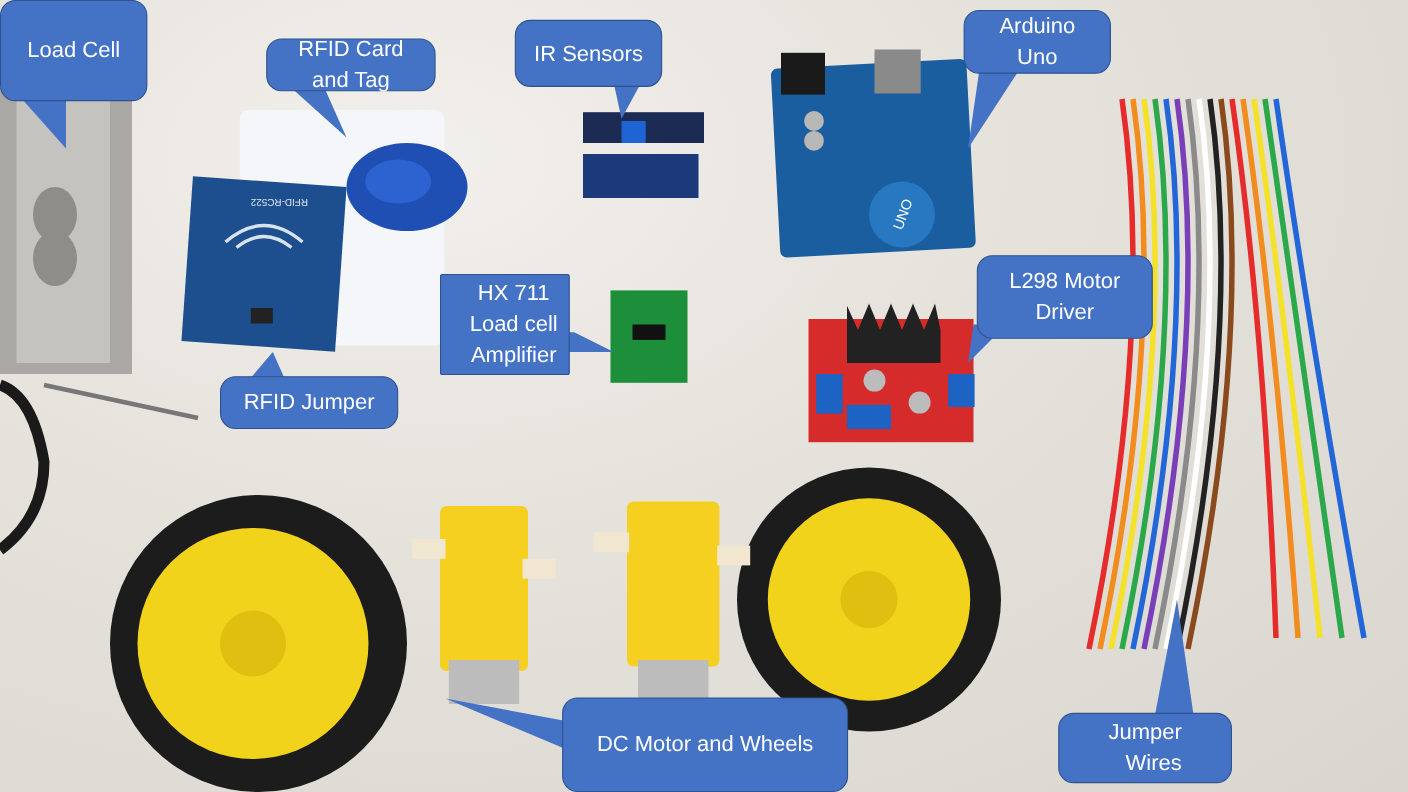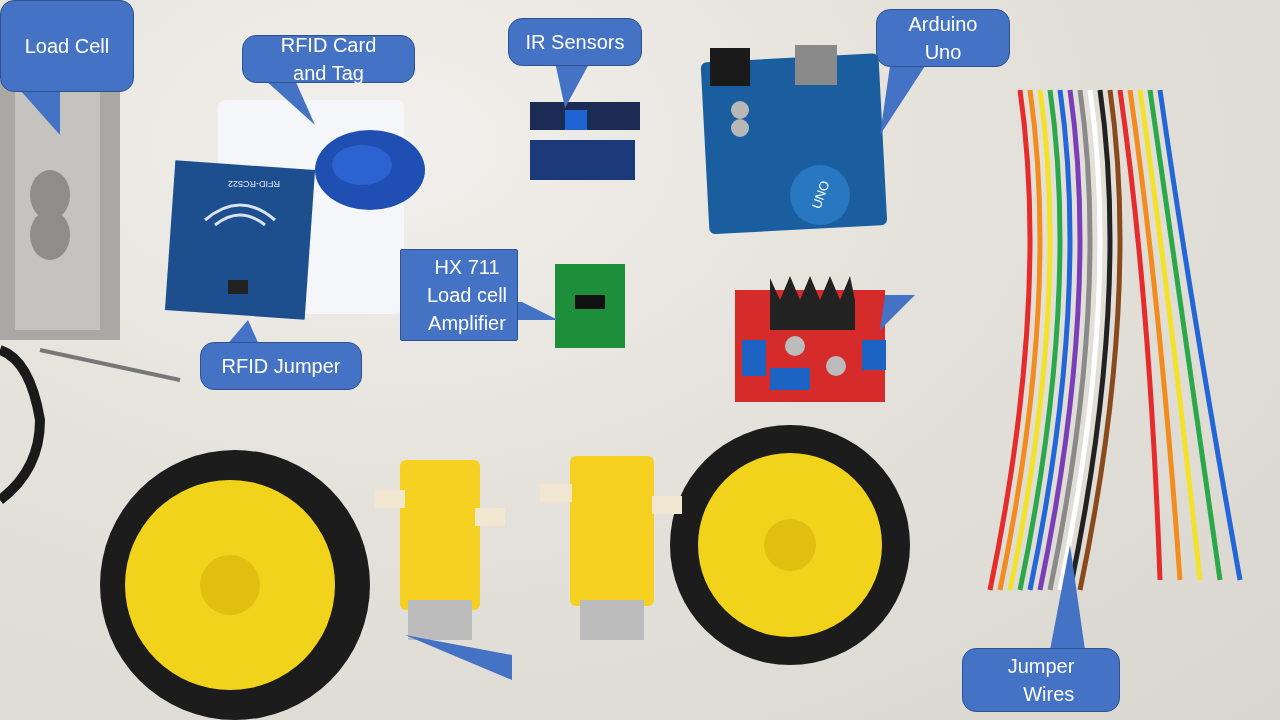--- a/index.html
+++ b/index.html
@@ -118,36 +118,43 @@
     <polygon points="885,295 915,295 880,330"></polygon>
     <polygon points="225,347 260,347 248,320"></polygon>
     <polygon points="512,655 512,680 405,635"></polygon>
     <polygon points="1050,650 1085,650 1070,545"></polygon>
   </g>
 </svg>
 
 <div class="callout" style="left:0;top:0;width:134px;height:92px;">
       <span>Load Cell</span>
     </div>
-<div class="callout" style="left:242px;top:35px;width:173px;height:48px;">
+<div class="callout" style="left:242px;top:35px;width:154px;height:48px;">
       <span>RFID Card
 and Tag</span>
     </div>
-<div class="callout" style="left:508px;top:18px;width:134px;height:48px;">
+<div class="callout" style="left:468px;top:18px;width:134px;height:61px;">
       <span>IR Sensors</span>
     </div>
 <div class="callout" style="left:876px;top:9px;width:134px;height:58px;align-items:center;">
       <span>Arduino
 Uno</span>
     </div>
 <div class="callout" style="left:400px;top:249px;width:118px;height:92px;border-radius:2px;padding-left:24px;">
       <span>HX 711
 Load cell
 Amplifier</span>
     </div>
+<div class="callout" style="left:888px;top:232px;width:160px;height:76px;">
+      <span>L298 Motor
+Driver</span>
+    </div>
 <div class="callout" style="left:200px;top:342px;width:162px;height:48px;">
       <span>RFID Jumper</span>
+    </div>
+<div class="callout" style="left:511px;top:634px;width:260px;height:86px;">
+      <span>DC Motor and Wheels</span>
     </div>
 <div class="callout" style="left:962px;top:648px;width:158px;height:64px;text-align:right;">
       <span>Jumper
 Wires</span>
     </div>
 </div>
 
 </body></html>

